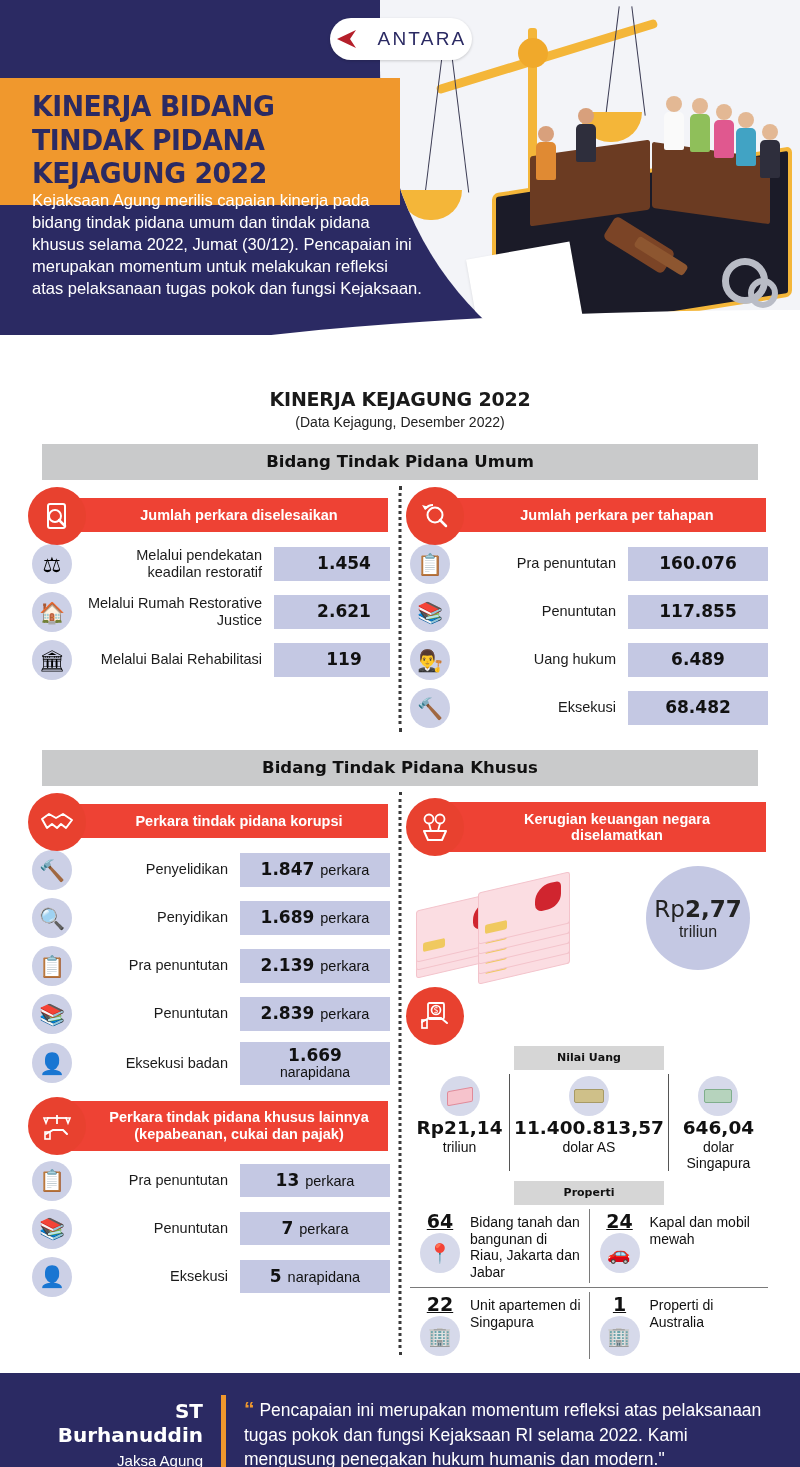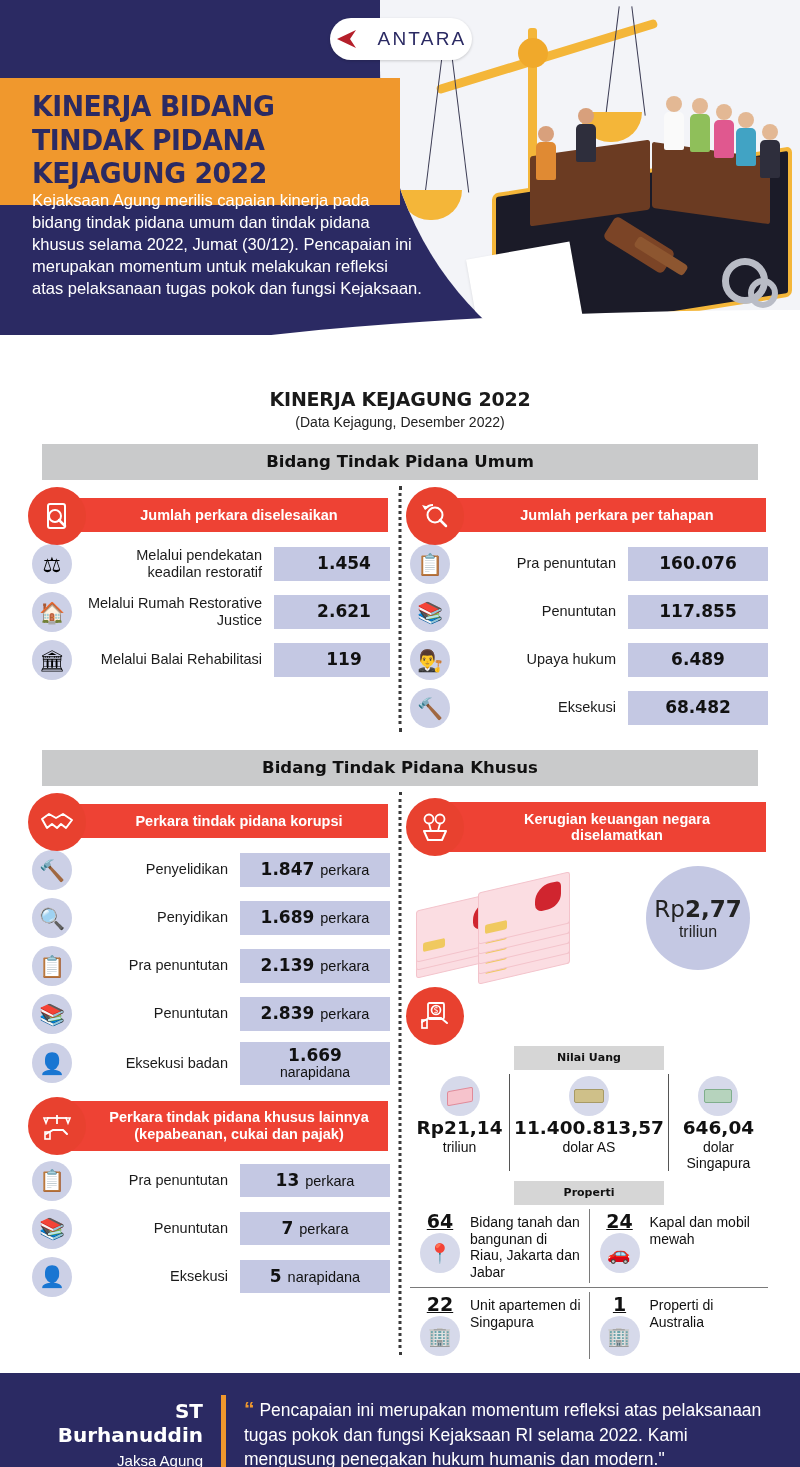--- a/index.html
+++ b/index.html
@@ -370,21 +370,21 @@
           <div class="row-label">Pra penuntutan</div>
           <div class="val w2">160.076</div>
         </div>
         <div class="row">
           <div class="ico">📚</div>
           <div class="row-label">Penuntutan</div>
           <div class="val w2">117.855</div>
         </div>
         <div class="row">
           <div class="ico">👨‍⚖️</div>
-          <div class="row-label">Upaya hukum</div>
+          <div class="row-label">Uang hukum</div>
           <div class="val w2">6.489</div>
         </div>
         <div class="row">
           <div class="ico">🔨</div>
           <div class="row-label">Eksekusi</div>
           <div class="val w2">68.482</div>
         </div>
       </div>
     </div>
 

